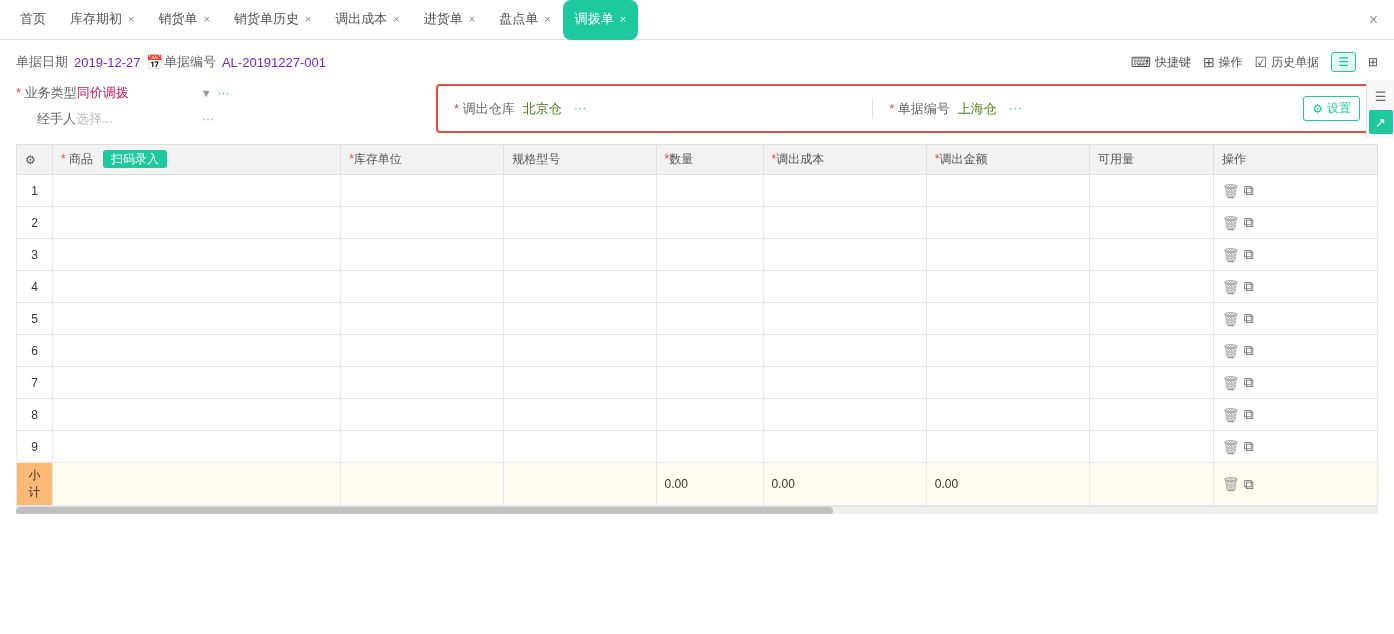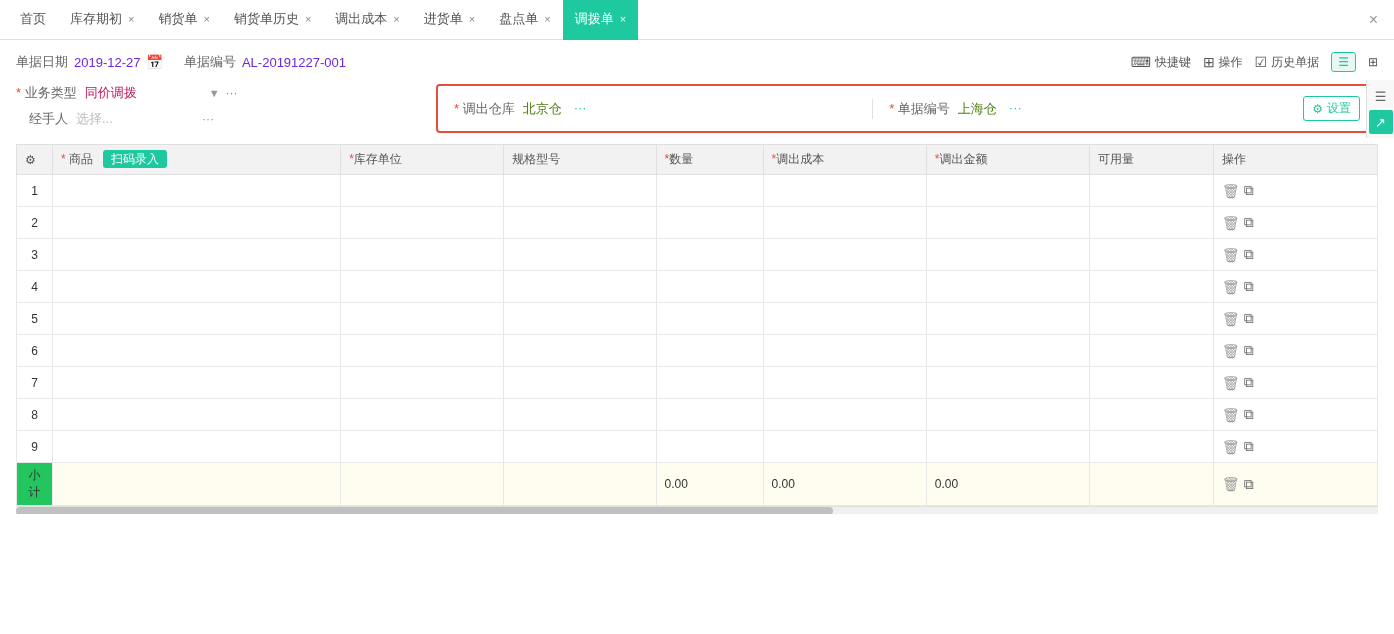--- a/index.html
+++ b/index.html
@@ -21,21 +21,21 @@
       cursor: pointer;
       font-size: 13px;
       color: #555;
       border-bottom: 2px solid transparent;
       white-space: nowrap;
       gap: 6px;
     }
     .tab.active {
       color: #fff;
       background: #1ec9a0;
-      border-radius: 0;
+      border-radius: 8px;
     }
     .tab .close-icon { font-size: 11px; color: inherit; opacity: 0.7; cursor: pointer; }
     .tab.active .close-icon { color: #fff; opacity: 0.9; }
     .global-close {
       margin-left: auto;
       font-size: 16px;
       color: #999;
       cursor: pointer;
       padding: 0 8px;
     }
@@ -46,21 +46,20 @@
       padding: 12px 16px;
       min-height: calc(634px - 40px);
       position: relative;
     }
 
     
     .header-row {
       display: flex;
       align-items: center;
       margin-bottom: 12px;
-      gap: 20px;
     }
     .header-field {
       display: flex; align-items: center; gap: 6px;
     }
     .header-label { color: #666; }
     .header-value { color: #6d28d9; font-weight: 500; }
     .calendar-icon { color: #1ec9a0; cursor: pointer; font-size: 14px; }
 
     
     .toolbar-right {
@@ -102,21 +101,20 @@
       position: relative;
     }
 
     .field-row {
       display: flex; align-items: center; margin-bottom: 8px;
     }
     .field-label {
       color: #666;
       min-width: 60px;
       text-align: right;
-      padding-right: 8px;
     }
     .field-required { color: #e74c3c; }
     .field-value {
       color: #be185d;
       min-width: 120px;
     }
     .field-select {
       display: flex; align-items: center; gap: 4px;
     }
     .dropdown-arrow { color: #999; font-size: 11px; cursor: pointer; }
@@ -511,21 +509,21 @@
           <td></td>
           <td></td>
           <td>
             <div class="action-cell">
       <span class="icon-btn" title="删除">🗑</span>
       <span class="icon-btn" title="复制" style="color:#666;">⧉</span>
     </div>
           </td>
         </tr>
         <tr>
-          <td class="row-num" style="background: #22c55e;">小计</td>
+          <td class="row-num" style="background: #fdba74;">小计</td>
           <td style="background: rgb(255, 253, 240);"></td>
           <td style="background: rgb(255, 253, 240);"></td>
           <td style="background: rgb(255, 253, 240);"></td>
           <td style="background: rgb(255, 253, 240);">0.00</td>
           <td style="background: rgb(255, 253, 240);">0.00</td>
           <td style="background: rgb(255, 253, 240);">0.00</td>
           <td style="background: rgb(255, 253, 240);"></td>
           <td style="background: rgb(255, 253, 240);">
             <div class="action-cell">
       <span class="icon-btn" title="删除">🗑</span>

